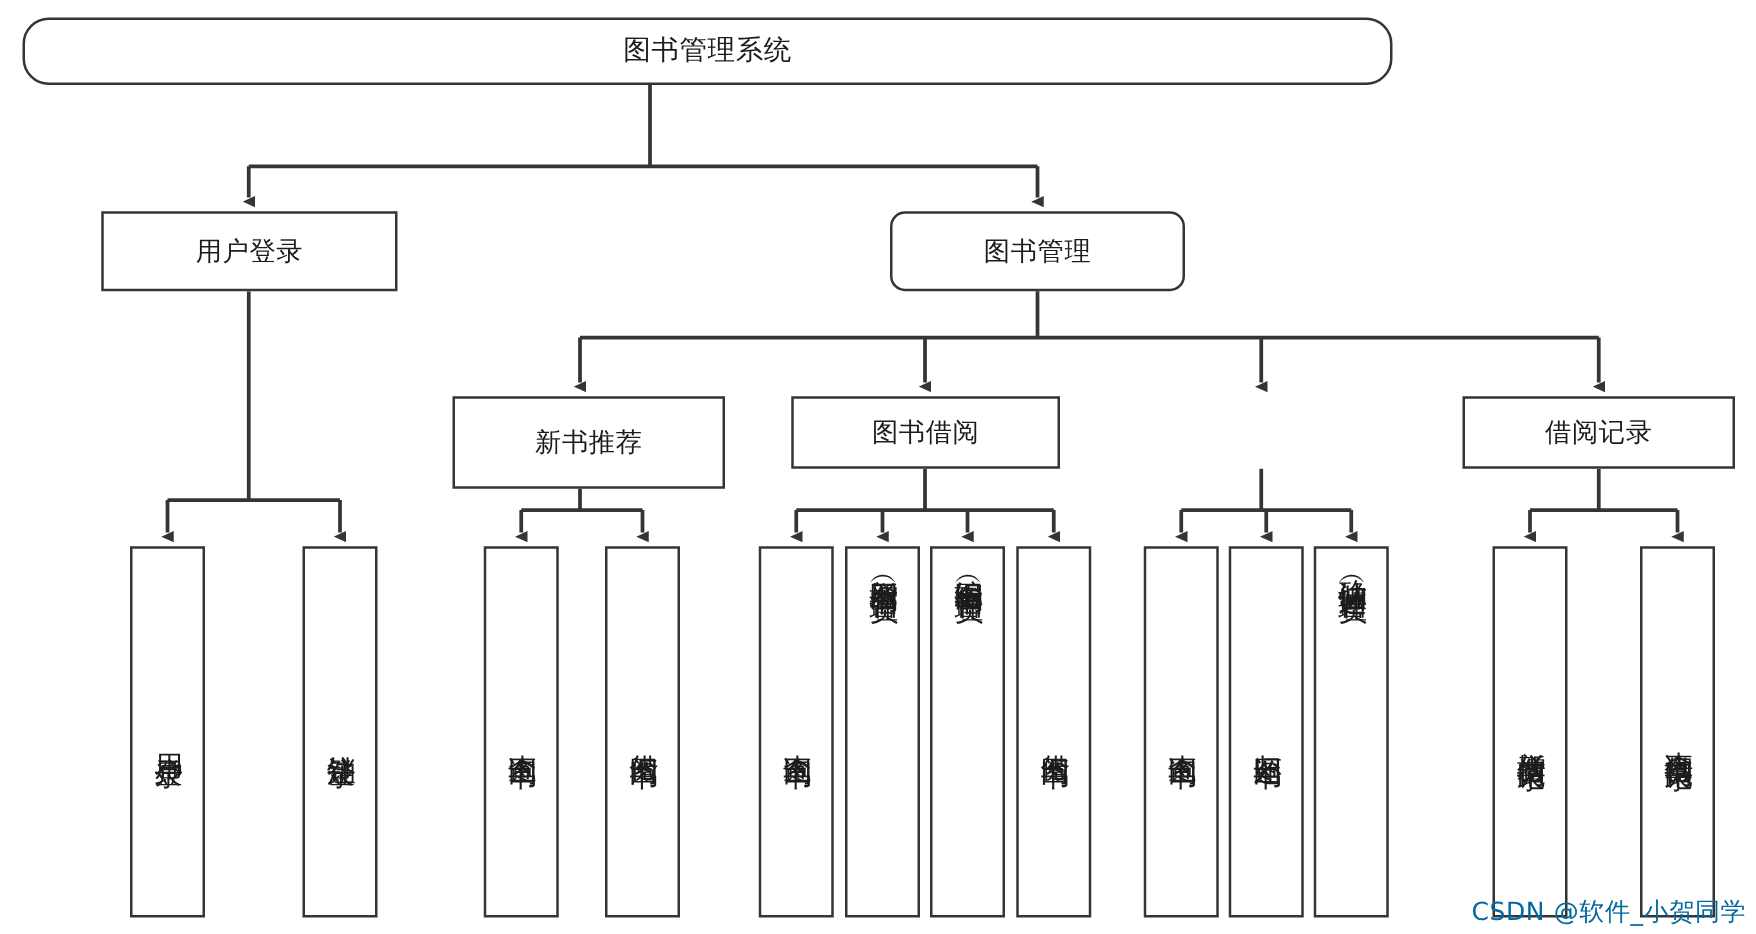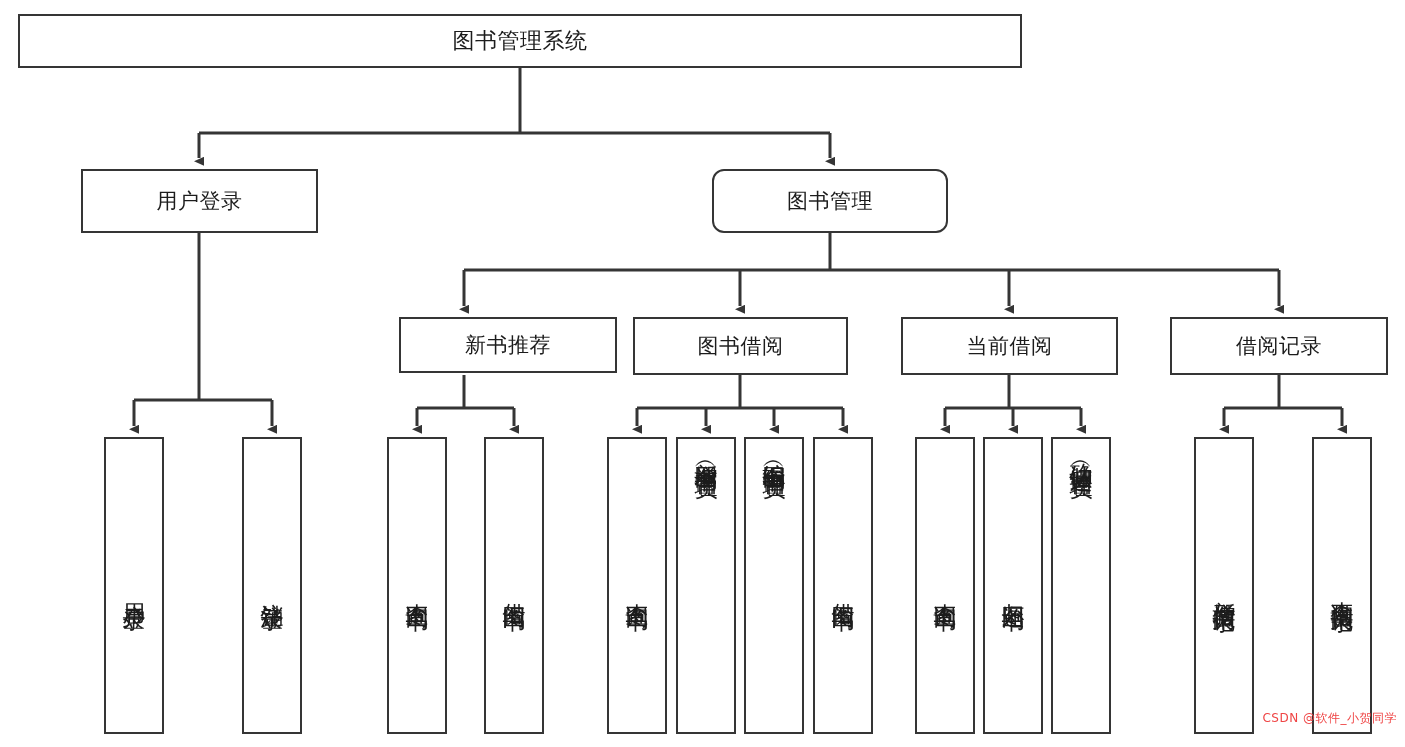--- a/index.html
+++ b/index.html
@@ -58,23 +58,23 @@
     font-size: 23px;
     letter-spacing: 2px;
     line-height: 1;
   }
   .node.root .label {
     font-size: 22px;
   }
   #watermark {
     position: absolute;
     right: 8px;
-    bottom: 20px;
-    font-size: 12px;
-    color: #ef4444;
+    bottom: 4px;
+    font-size: 20px;
+    color: #0369a1;
     letter-spacing: 0.5px;
     white-space: nowrap;
     user-select: none;
   }
 </style>
 </head>
 <body>
 
 <div id="diagram-root">
 
@@ -133,40 +133,37 @@
     </g>
 
     <g stroke="#353535" stroke-width="3" fill="none">
       <path d="M1279,375 L1279,408"></path>
       <path d="M1224,408 L1342,408"></path>
       <path d="M1224,408 L1224,426" marker-end="url(#arrowhead)"></path>
       <path d="M1342,408 L1342,426" marker-end="url(#arrowhead)"></path>
     </g>
   </svg>
 
-  <div class="node horiz root" style="left:18px; top:14px; width:1004px; height:54px;">
+  <div class="node horiz root" style="left:18px; top:14px; width:1096px; height:54px;border-radius:21px;">
     <span class="label">图书管理系统</span>
   </div>
 
   <div class="node horiz" style="left:81px; top:169px; width:237px; height:64px;">
     <span class="label">用户登录</span>
   </div>
   <div class="node horiz" style="left:712px; top:169px; width:236px; height:64px;border-radius:12px;">
     <span class="label">图书管理</span>
   </div>
 
-  <div class="node horiz" style="left:362px; top:317px; width:218px; height:56px;margin-left:37px;">
+  <div class="node horiz" style="left:362px; top:317px; width:218px; height:74px;">
     <span class="label">新书推荐</span>
   </div>
   <div class="node horiz" style="left:633px; top:317px; width:215px; height:58px;text-align:center;">
     <span class="label">图书借阅</span>
   </div>
-  <div class="node horiz" style="left:901px; top:317px; width:217px; height:58px;">
-    <span class="label">当前借阅</span>
-  </div>
   <div class="node horiz" style="left:1170px; top:317px; width:218px; height:58px;">
     <span class="label">借阅记录</span>
   </div>
 
   <div class="node vert" style="left:104px; top:437px; width:60px; height:297px; align-items:center;">
     <span class="label">用户登录</span>
   </div>
   <div class="node vert" style="left:242px; top:437px; width:60px; height:297px; align-items:center;">
     <span class="label">注销登录</span>
   </div>

